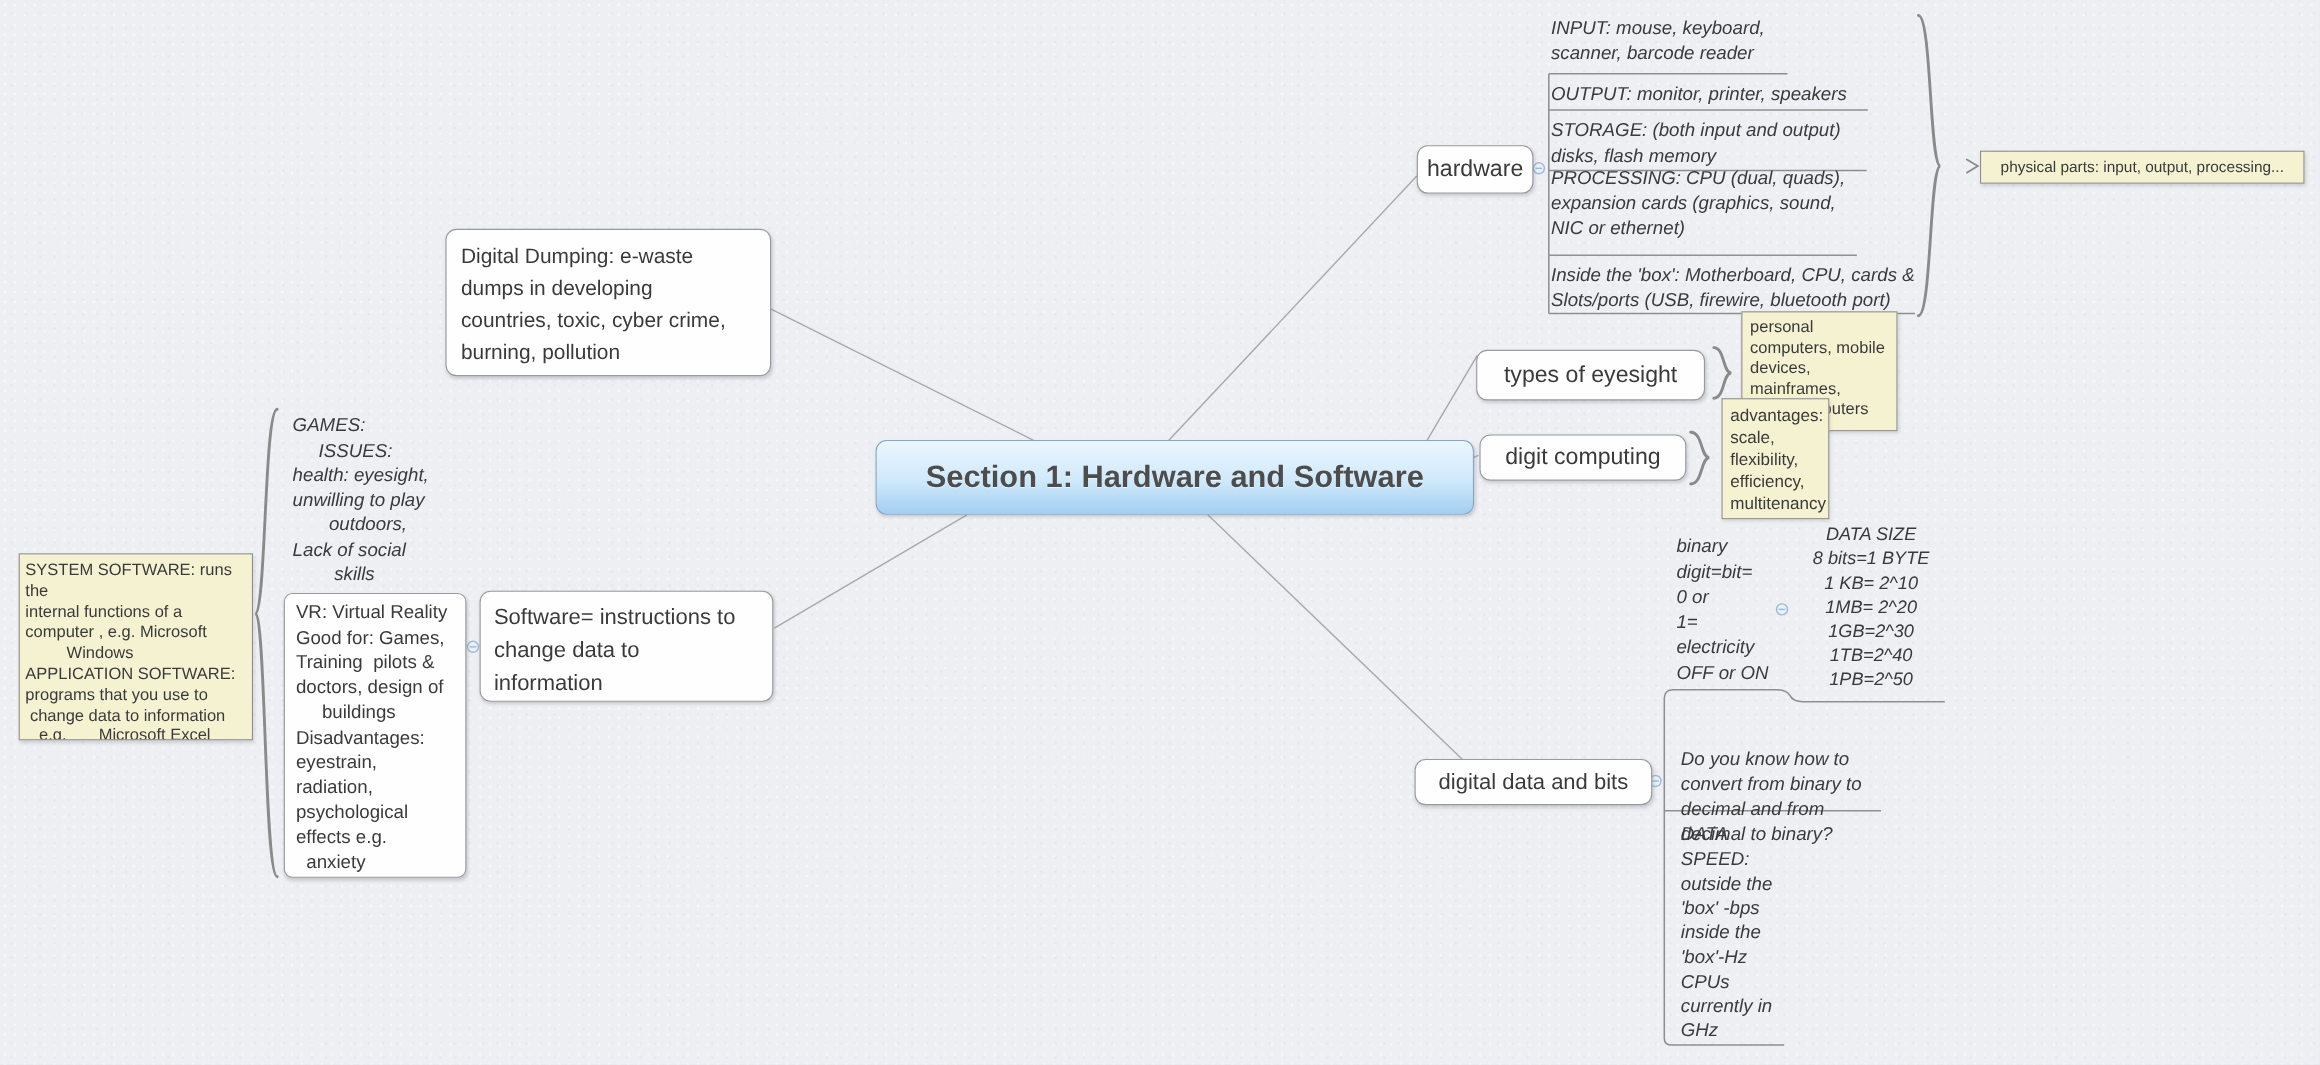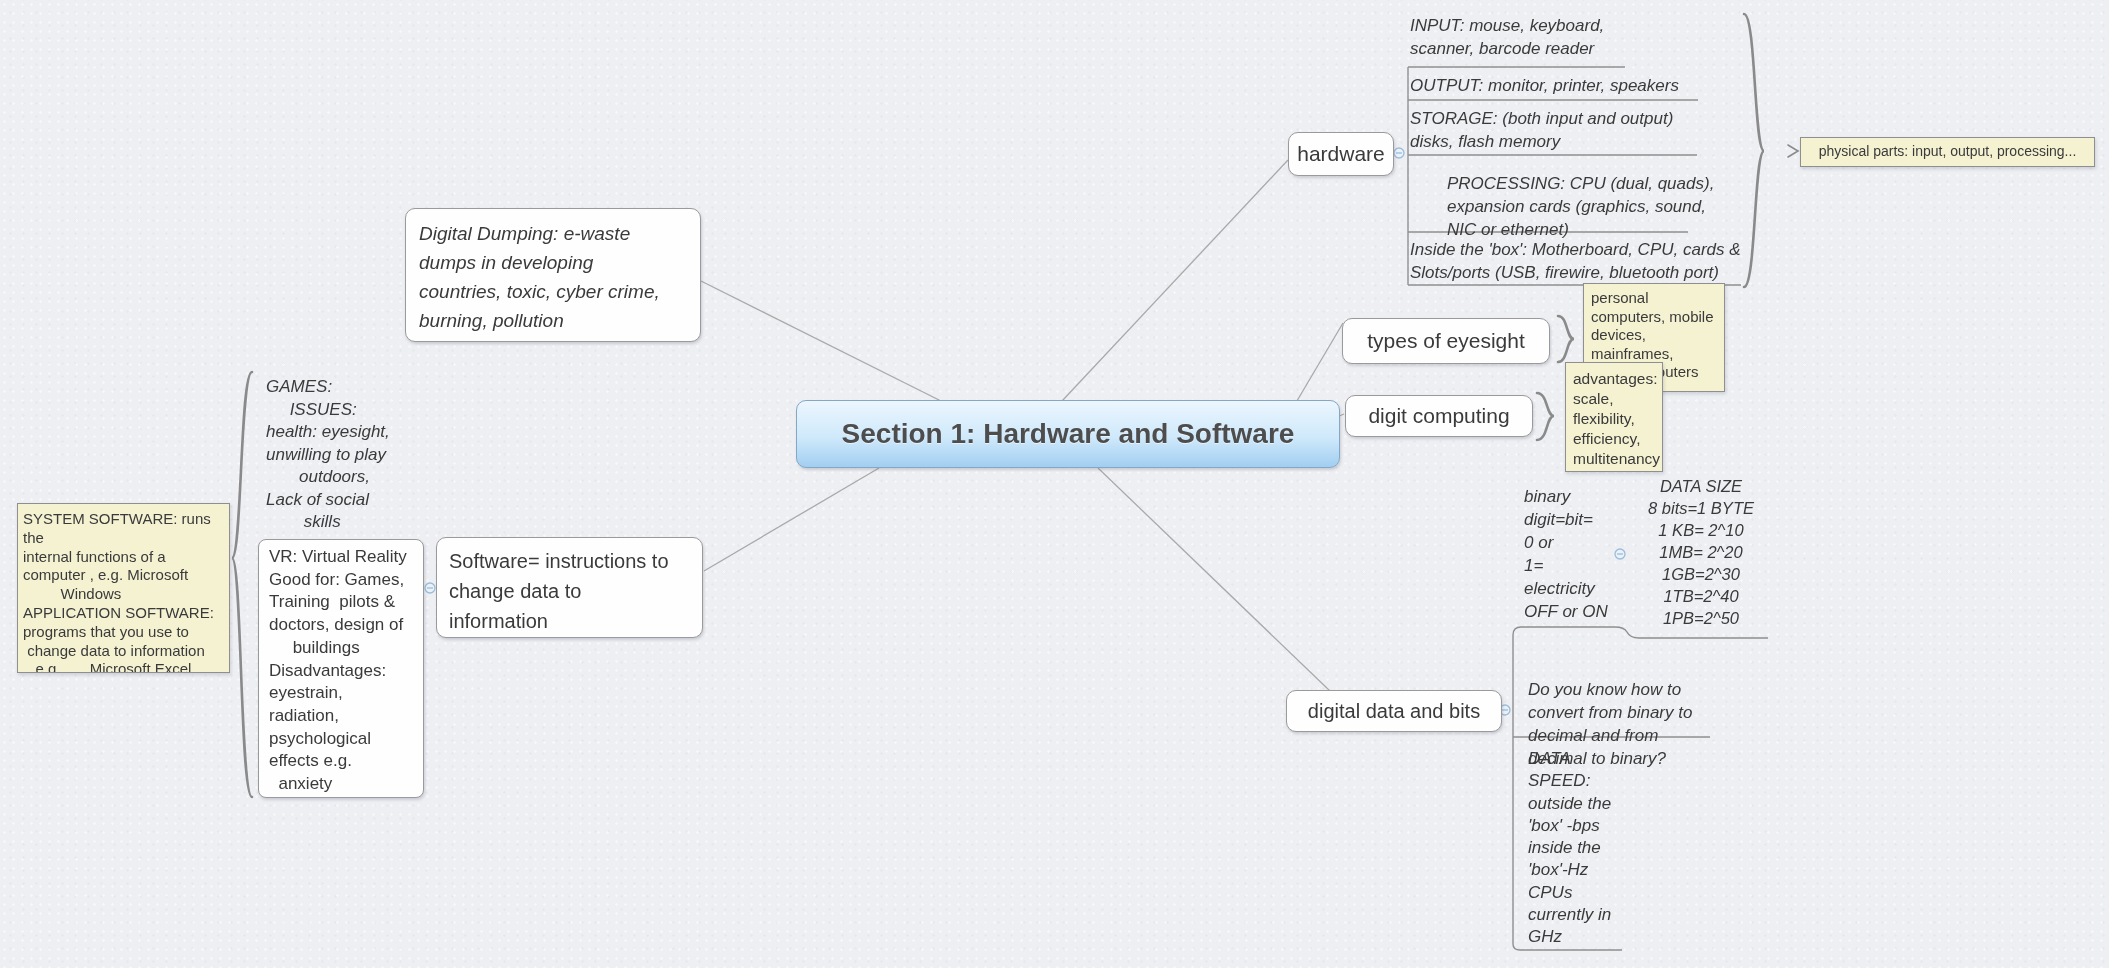--- a/index.html
+++ b/index.html
@@ -86,21 +86,21 @@
   </svg>
 
   <div class="node central" style="left:748px;top:400px;width:542px;height:66px;margin-left:48px;">Section 1: Hardware and Software</div>
 
   <div class="node" style="left:1288px;top:132px;width:104px;height:42px;font-size:21px;">hardware</div>
   <div class="abs txt" style="left:1410px;top:14px;">INPUT: mouse, keyboard,
 scanner, barcode reader</div>
   <div class="abs txt" style="left:1410px;top:74px;">OUTPUT: monitor, printer, speakers</div>
   <div class="abs txt" style="left:1410px;top:107px;">STORAGE: (both input and output)
 disks, flash memory</div>
-  <div class="abs txt" style="left:1410px;top:172px;margin-left:37px;">PROCESSING: CPU (dual, quads),
+  <div class="abs txt" style="left:1410px;top:150px;">PROCESSING: CPU (dual, quads),
 expansion cards (graphics, sound,
 NIC or ethernet)</div>
   <div class="abs txt" style="left:1410px;top:238px;">Inside the 'box': Motherboard, CPU, cards &amp;
 Slots/ports (USB, firewire, bluetooth port)</div>
   <div class="note" style="left:1800px;top:137px;width:293px;height:28px;font-size:14px;line-height:26px;text-align:center;z-index:2;">physical parts: input, output, processing...</div>
 
   <div class="node" style="left:1342px;top:318px;width:206px;height:44px;font-size:21px;">types of eyesight</div>
   <div class="note" style="left:1583px;top:283px;width:142px;height:109px;font-size:15px;line-height:18.5px;padding:5px 0 0 7px;box-sizing:border-box;z-index:2;">personal
 computers, mobile
 devices,
@@ -135,21 +135,21 @@
   <div class="abs txt" style="left:1528px;top:748px;line-height:22.3px;">DATA
 SPEED:
 outside the
 'box' -bps
 inside the
 'box'-Hz
 CPUs
 currently in
 GHz</div>
 
-  <div class="node node-multiline" style="left:405px;top:208px;width:296px;height:134px;box-sizing:border-box;padding:10px 0 0 13px;font-size:19px;line-height:29px;white-space:pre-wrap;font-style:italic;">Digital Dumping: e-waste
+  <div class="node node-multiline" style="left:405px;top:208px;width:296px;height:134px;box-sizing:border-box;padding:10px 0 0 13px;font-size:19px;line-height:29px;white-space:pre-wrap;">Digital Dumping: e-waste
 dumps in developing
 countries, toxic, cyber crime,
 burning, pollution</div>
 
   <div class="node node-multiline" style="left:436px;top:537px;width:267px;height:101px;box-sizing:border-box;padding:8px 0 0 12px;font-size:20px;line-height:30px;white-space:pre-wrap;">Software= instructions to
 change data to
 information</div>
   <div class="abs txt" style="left:266px;top:376px;line-height:22.5px;">GAMES:
      ISSUES:
 health: eyesight,

